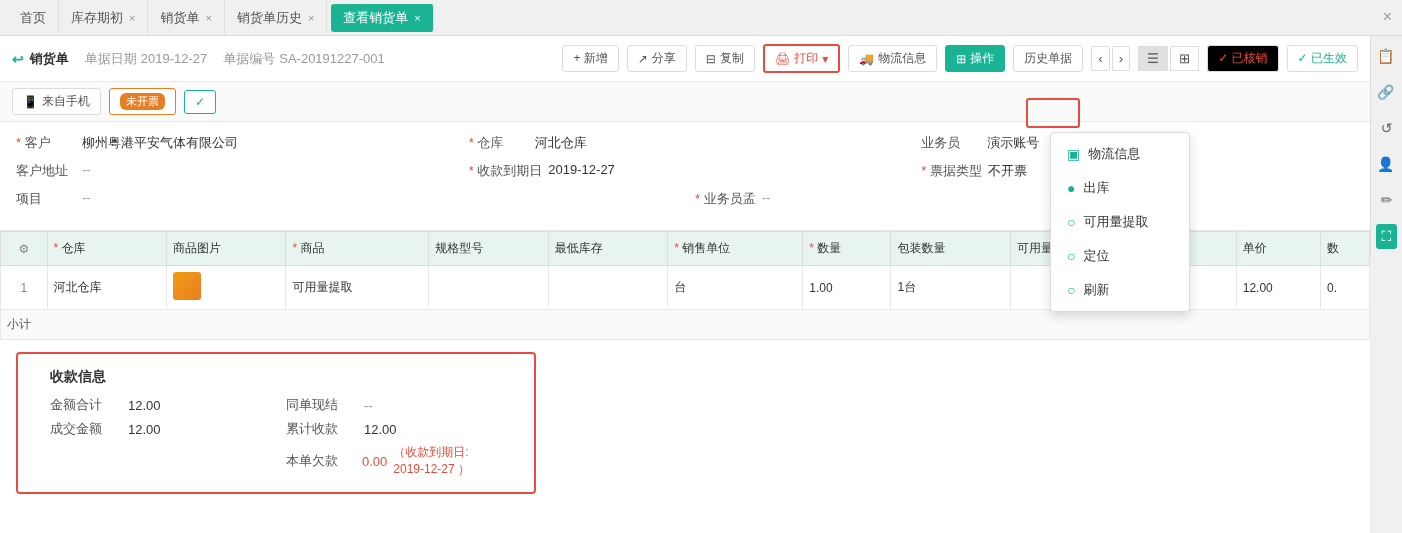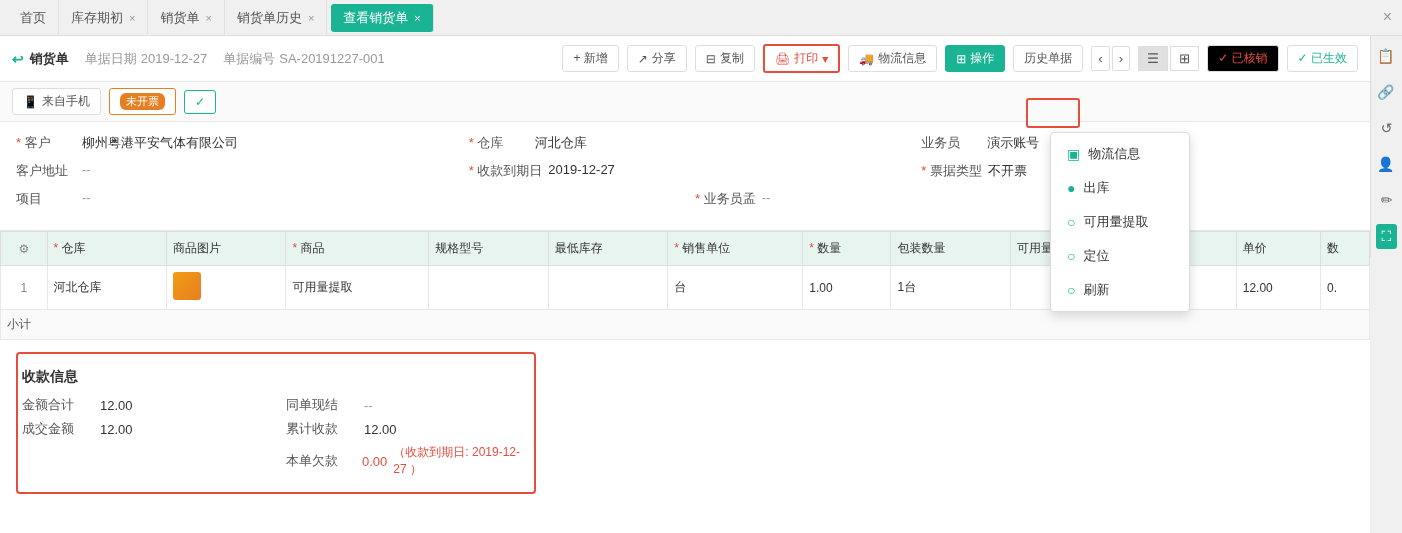--- a/index.html
+++ b/index.html
@@ -80,21 +80,21 @@
       font-weight: normal; color: #333; font-size: 12px;
     }
     td { padding: 6px; border: 1px solid #e8e8e8; white-space: nowrap; }
     tr.data-row td { background: #fff; }
     tr.subtotal-row td { background: #fafafa; color: #555; }
     .gear-cell { text-align: center; color: #888; }
     .product-img { width: 28px; height: 28px; background: linear-gradient(135deg, #f39c12, #e67e22); border-radius: 3px; display: inline-block; }
 
     
     .payment-box {
-      border: 2px solid #e74c3c; margin: 12px 16px; padding: 14px 4px; border-radius: 4px;
+      border: 2px solid #e74c3c; margin: 12px 16px; padding: 14px 32px; border-radius: 4px;
       max-width: 520px; background: #fff;
     }
     .payment-title { font-weight: bold; margin-bottom: 10px; font-size: 14px; }
     .payment-grid { display: grid; grid-template-columns: 1fr 1fr; gap: 6px 20px; }
     .payment-row { display: flex; align-items: center; gap: 8px; }
     .payment-label { color: #555; min-width: 70px; }
     .payment-value { color: #333; }
     .payment-value.red { color: #e74c3c; }
     .payment-value.muted { color: #999; }
 

